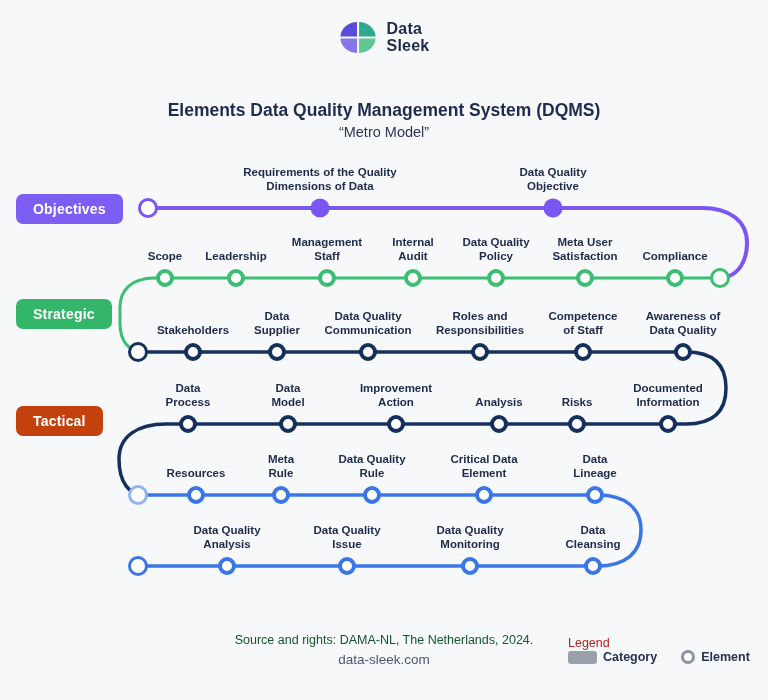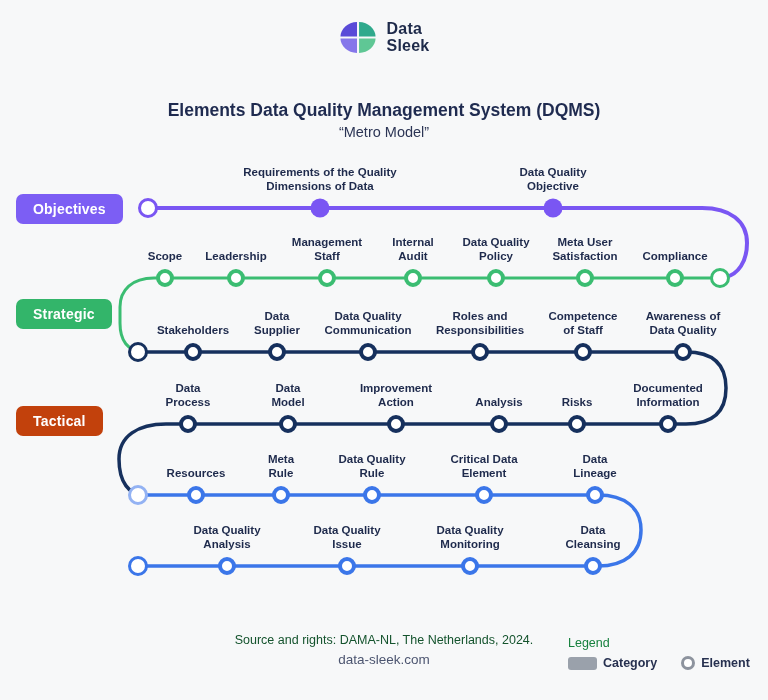--- a/index.html
+++ b/index.html
@@ -48,21 +48,21 @@
     position:absolute;bottom:14px;left:-90px;width:180px;
     text-align:center;font-size:11.5px;font-weight:700;
     color:#1e2a4c;line-height:1.28;white-space:pre-line;
   }
 
   .source-note{position:absolute;top:589px;left:0;width:768px;text-align:center;font-size:12.5px;font-weight:500;color:#14532d;margin-top:44px;}
 
   
   .site{position:absolute;top:652px;left:0;width:768px;text-align:center;font-size:13.5px;color:#4c5570;}
   .legend{position:absolute;left:568px;top:636px;font-size:12.5px;color:#273150;}
-  .legend-title{margin-bottom:6px;color:#15803d;}
+  .legend-title{color:#b91c1c;}
   .legend-row{display:flex;align-items:center;gap:6px;font-weight:600;}
   .legend-swatch{display:inline-block;width:29px;height:13px;border-radius:3px;background:#9aa1ab;}
   .legend-ring{display:inline-block;width:8px;height:8px;border:3.5px solid #8d939e;border-radius:50%;background:#fff;margin-left:18px;}
 </style>
 </head>
 <body>
 
 <div class="canvas">
 
   <div class="logo">

